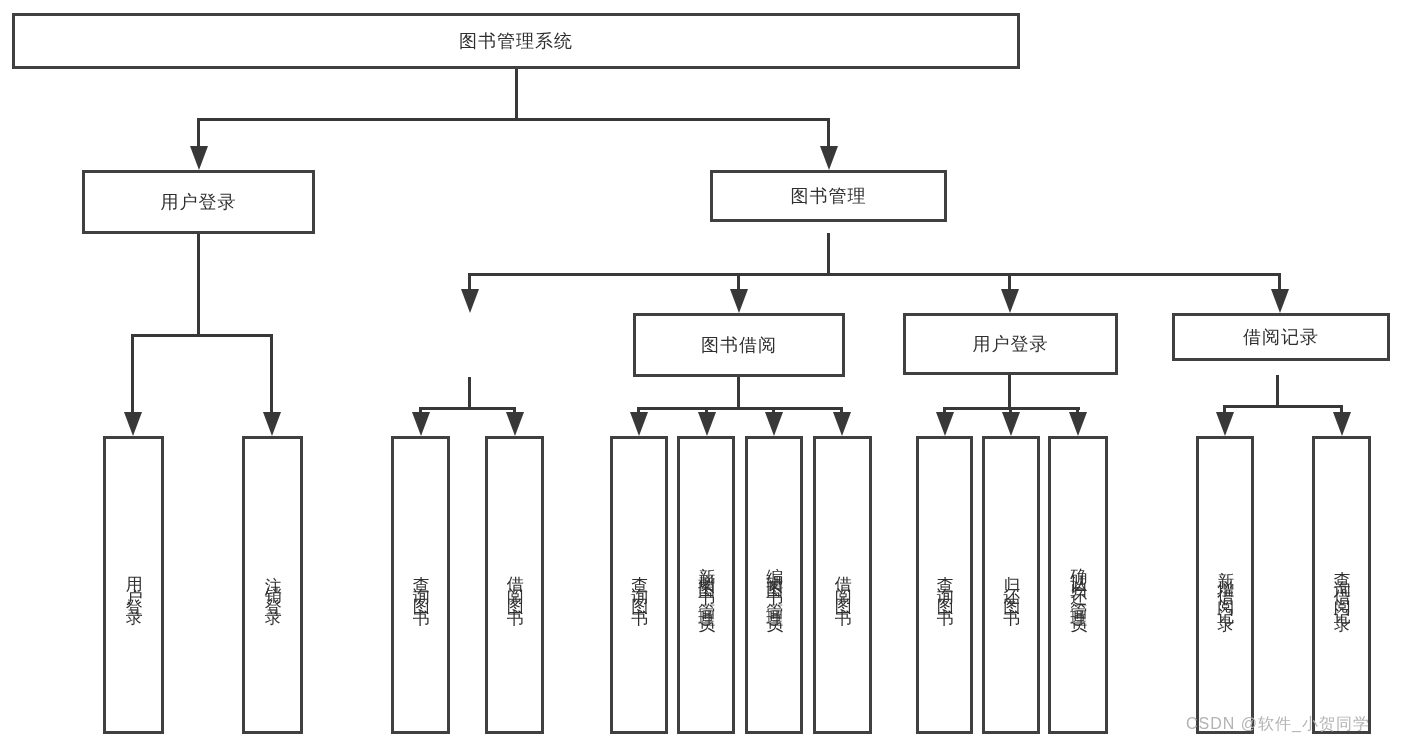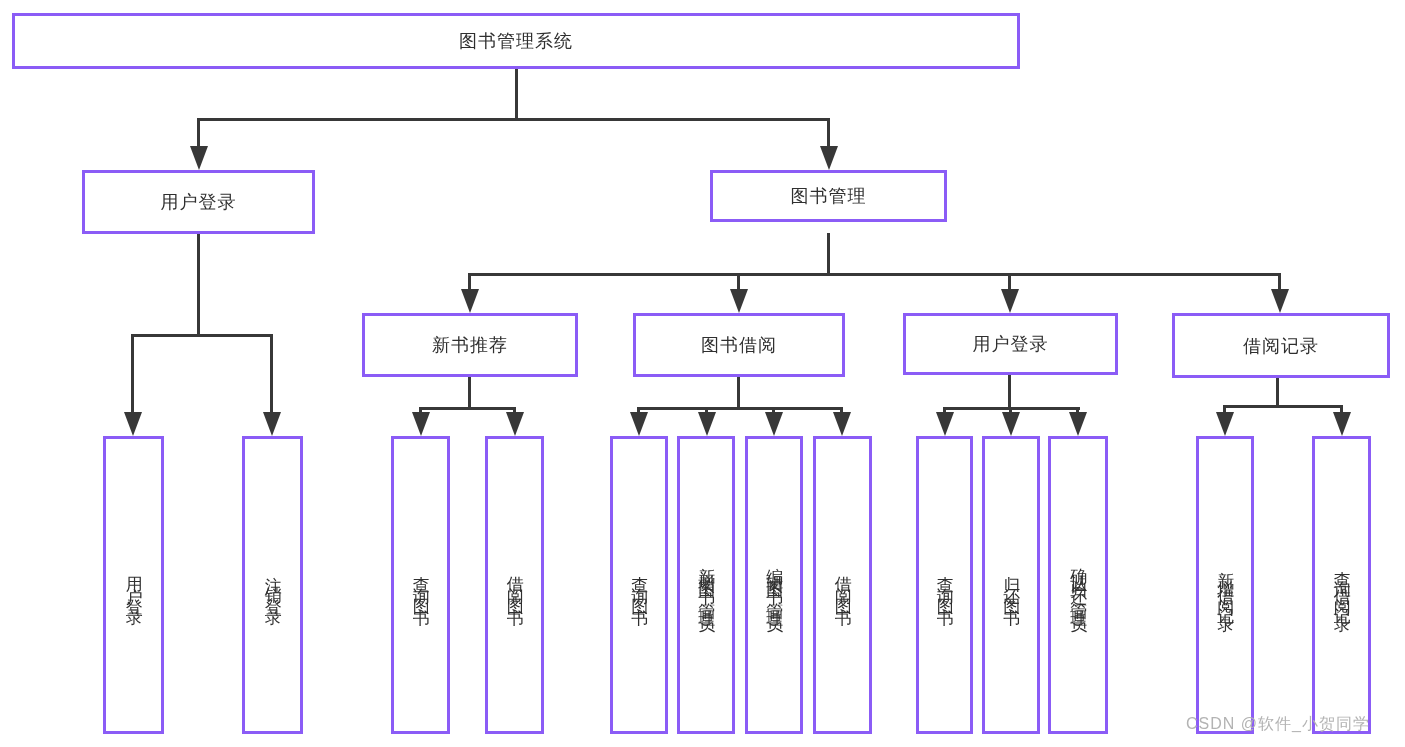--- a/index.html
+++ b/index.html
@@ -7,21 +7,21 @@
     position:relative;
     width:1405px; height:747px;
     background:#ffffff;
     overflow:hidden;
     font-family:"Liberation Sans", sans-serif;
     color:#2f2f2f;
   }
   .box {
     position:absolute;
     background:#ffffff;
-    border:3px solid #8b5cf6;
+    border:3px solid #404040;
     box-sizing:border-box;
     display:flex;
     align-items:center;
     justify-content:center;
     font-size:18px;
     letter-spacing:1px;
     color:#2f2f2f;
     z-index:2;
   }
   .leaf { font-size:17px; }
@@ -77,30 +77,27 @@
   <div class="hline" style="left:468px; top:273px; width:813px;"></div>
   <div class="vline" style="left:468px; top:273px; height:16px;"></div>
   <div class="vline" style="left:737px; top:273px; height:16px;"></div>
   <div class="vline" style="left:1008px; top:273px; height:16px;"></div>
   <div class="vline" style="left:1278px; top:273px; height:16px;"></div>
   <div class="arrow" style="left:461px; top:289px;"></div>
   <div class="arrow" style="left:730px; top:289px;"></div>
   <div class="arrow" style="left:1001px; top:289px;"></div>
   <div class="arrow" style="left:1271px; top:289px;"></div>
 
-  <div class="box" style="left:362px; top:313px; width:216px; height:64px;">
-    <span>新书推荐</span>
-  </div>
   <div class="box" style="left:633px; top:313px; width:212px; height:64px;justify-content:center;">
     <span>图书借阅</span>
   </div>
   <div class="box" style="left:903px; top:313px; width:215px; height:62px;">
     <span>用户登录</span>
   </div>
-  <div class="box" style="left:1172px; top:313px; width:218px; height:65px;">
+  <div class="box" style="left:1172px; top:313px; width:218px; height:48px;">
     <span>借阅记录</span>
   </div>
 
   <div class="vline" style="left:197px; top:234px; height:100px;"></div>
   <div class="hline" style="left:131px; top:334px; width:142px;"></div>
   <div class="vline" style="left:131px; top:334px; height:78px;"></div>
   <div class="vline" style="left:270px; top:334px; height:78px;"></div>
   <div class="arrow" style="left:124px; top:412px;"></div>
   <div class="arrow" style="left:263px; top:412px;"></div>
 

